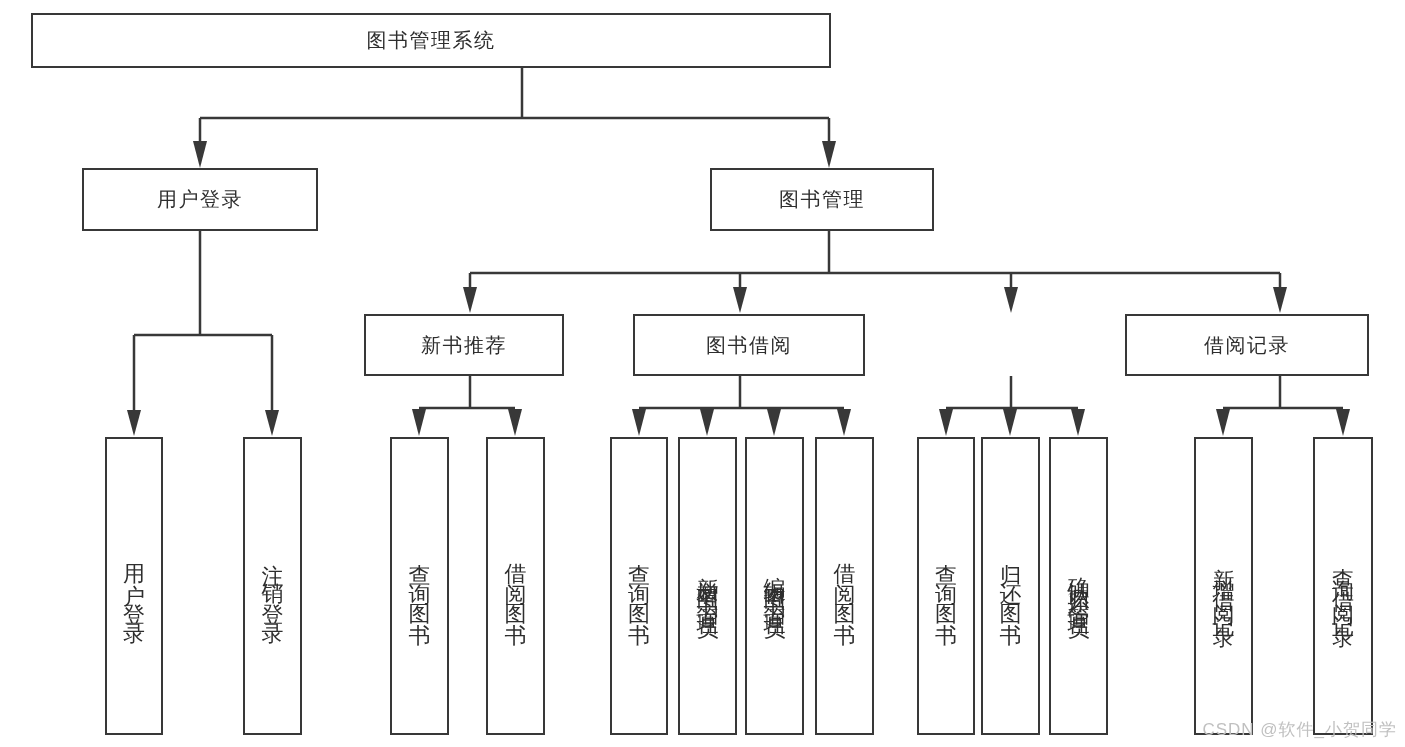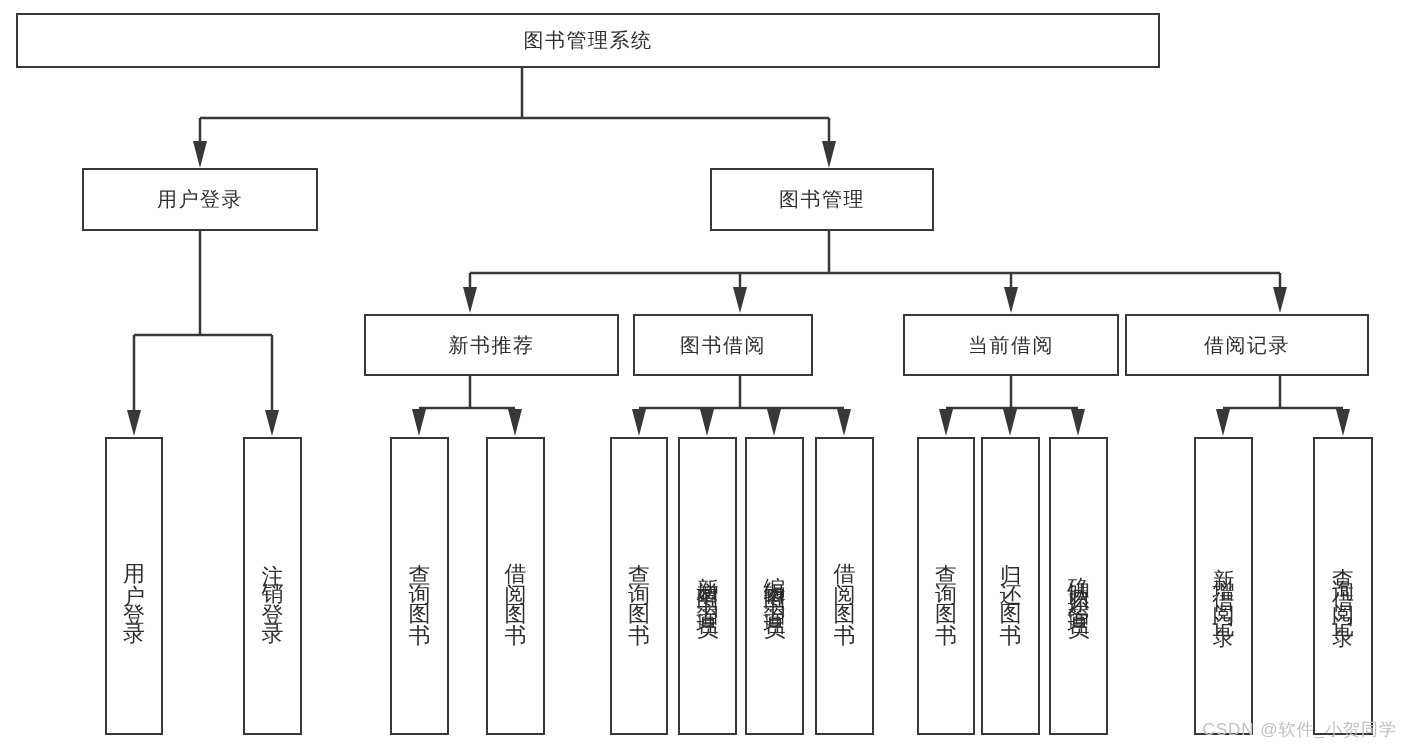--- a/index.html
+++ b/index.html
@@ -62,39 +62,36 @@
       <polygon points="767,409 781,409 774,436"></polygon>
       <polygon points="837,409 851,409 844,436"></polygon>
       <polygon points="939,409 953,409 946,436"></polygon>
       <polygon points="1003,409 1017,409 1010,436"></polygon>
       <polygon points="1071,409 1085,409 1078,436"></polygon>
       <polygon points="1216,409 1230,409 1223,436"></polygon>
       <polygon points="1336,409 1350,409 1343,436"></polygon>
     </g>
   </svg>
 
-  <div class="box hbox" style="left:16px;top:13px;width:1144px;height:55px">
+  <div class="box hbox" style="left:31px;top:13px;width:800px;height:55px">
     <span>图书管理系统</span>
   </div>
 
   <div class="box hbox" style="left:82px;top:168px;width:236px;height:63px">
     <span>用户登录</span>
   </div>
   <div class="box hbox" style="left:710px;top:168px;width:224px;height:63px">
     <span>图书管理</span>
   </div>
 
-  <div class="box hbox" style="left:364px;top:314px;width:255px;height:62px">
+  <div class="box hbox" style="left:364px;top:314px;width:200px;height:62px">
     <span>新书推荐</span>
   </div>
-  <div class="box hbox" style="left:633px;top:314px;width:180px;height:62px">
+  <div class="box hbox" style="left:633px;top:314px;width:232px;height:62px">
     <span>图书借阅</span>
-  </div>
-  <div class="box hbox" style="left:903px;top:314px;width:216px;height:62px">
-    <span>当前借阅</span>
   </div>
   <div class="box hbox" style="left:1125px;top:314px;width:244px;height:62px">
     <span>借阅记录</span>
   </div>
 
   <div class="box vbox ls-wide" style="left:105px;top:437px;width:58px;height:298px">
     <span>用户登录</span>
   </div>
   <div class="box vbox ls-wide" style="left:243px;top:437px;width:59px;height:298px">
     <span>注销登录</span>

